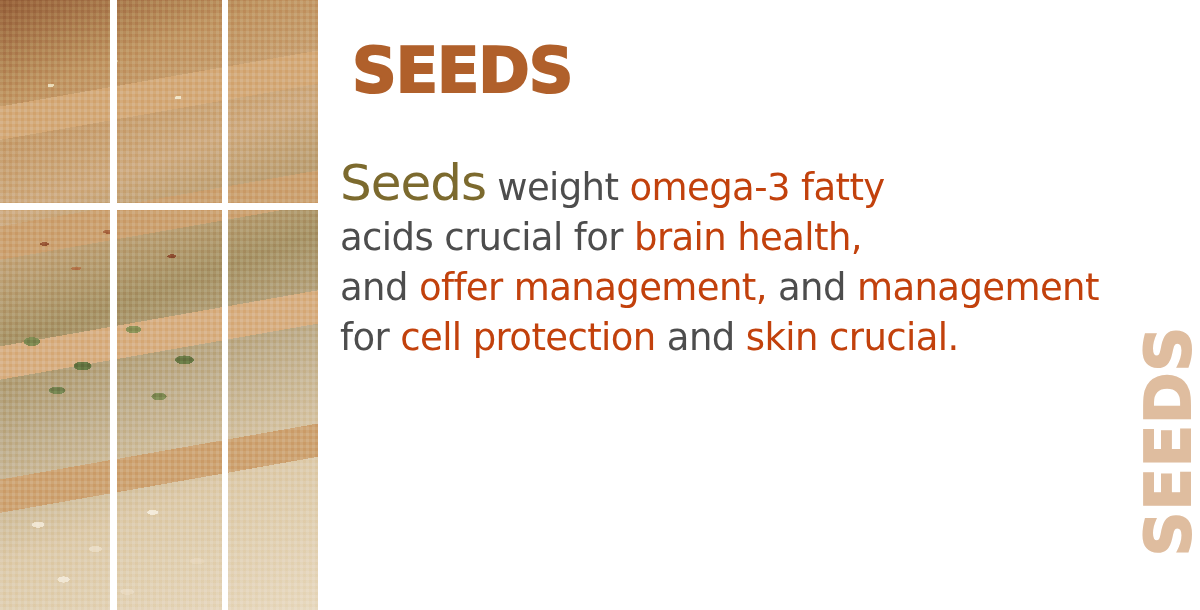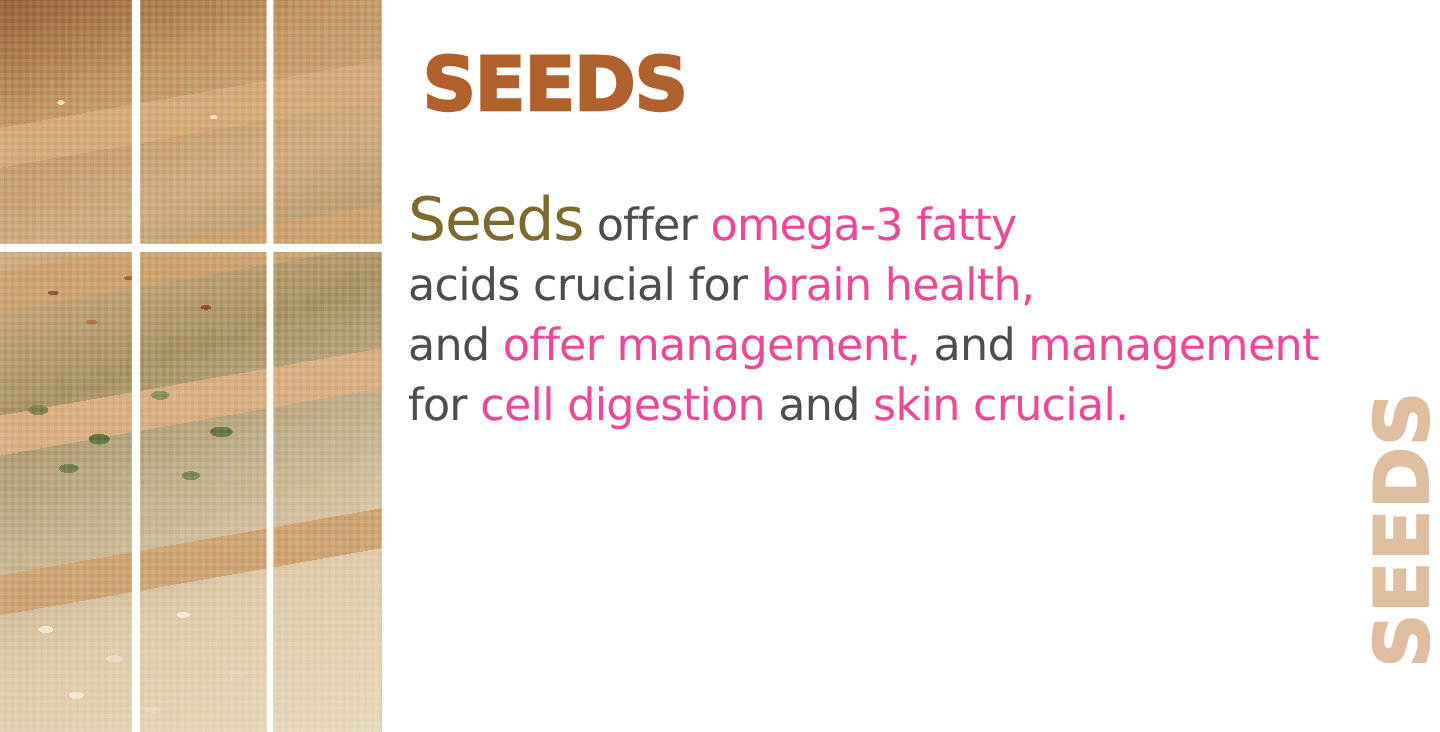--- a/index.html
+++ b/index.html
@@ -114,21 +114,21 @@
     font-weight: 400;
     color: #4d4d4d;
     letter-spacing: -0.6px;
   }
   #body-copy .lead {
     font-size: 50px;
     color: #7c6a2e;
     letter-spacing: -1px;
   }
   #body-copy .hl {
-    color: #ec4899;
+    color: #c2410c;
   }
   #body-copy .pl {
     color: #4d4d4d;
   }
   #body-copy .line {
     white-space: nowrap;
   }
 
   
   #side-word {
@@ -177,21 +177,21 @@
 
     <div class="tile" style="left:228px; top:210px; width:90px; height:400px;">
       <div class="photo" style="left:-228px; top:-210px;"></div>
     </div>
 
   </div>
 
   <div id="headline">SEEDS</div>
 
   <div id="body-copy">
-      <div class="line"><span class="lead">Seeds</span><span class="pl"> offer </span><span class="hl">omega-3 fatty</span></div>
+      <div class="line"><span class="lead">Seeds</span><span class="pl"> weight </span><span class="hl">omega-3 fatty</span></div>
       <div class="line"><span class="pl">acids crucial for </span><span class="hl">brain health,</span></div>
       <div class="line"><span class="pl">and </span><span class="hl">offer management,</span><span class="pl"> and </span><span class="hl">management</span></div>
-      <div class="line"><span class="pl">for </span><span class="hl">cell digestion</span><span class="pl"> and </span><span class="hl">skin crucial.</span></div>
+      <div class="line"><span class="pl">for </span><span class="hl">cell protection</span><span class="pl"> and </span><span class="hl">skin crucial.</span></div>
     </div>
 
   <div id="side-word">SEEDS</div>
 
 </div>
 
 </body></html>

